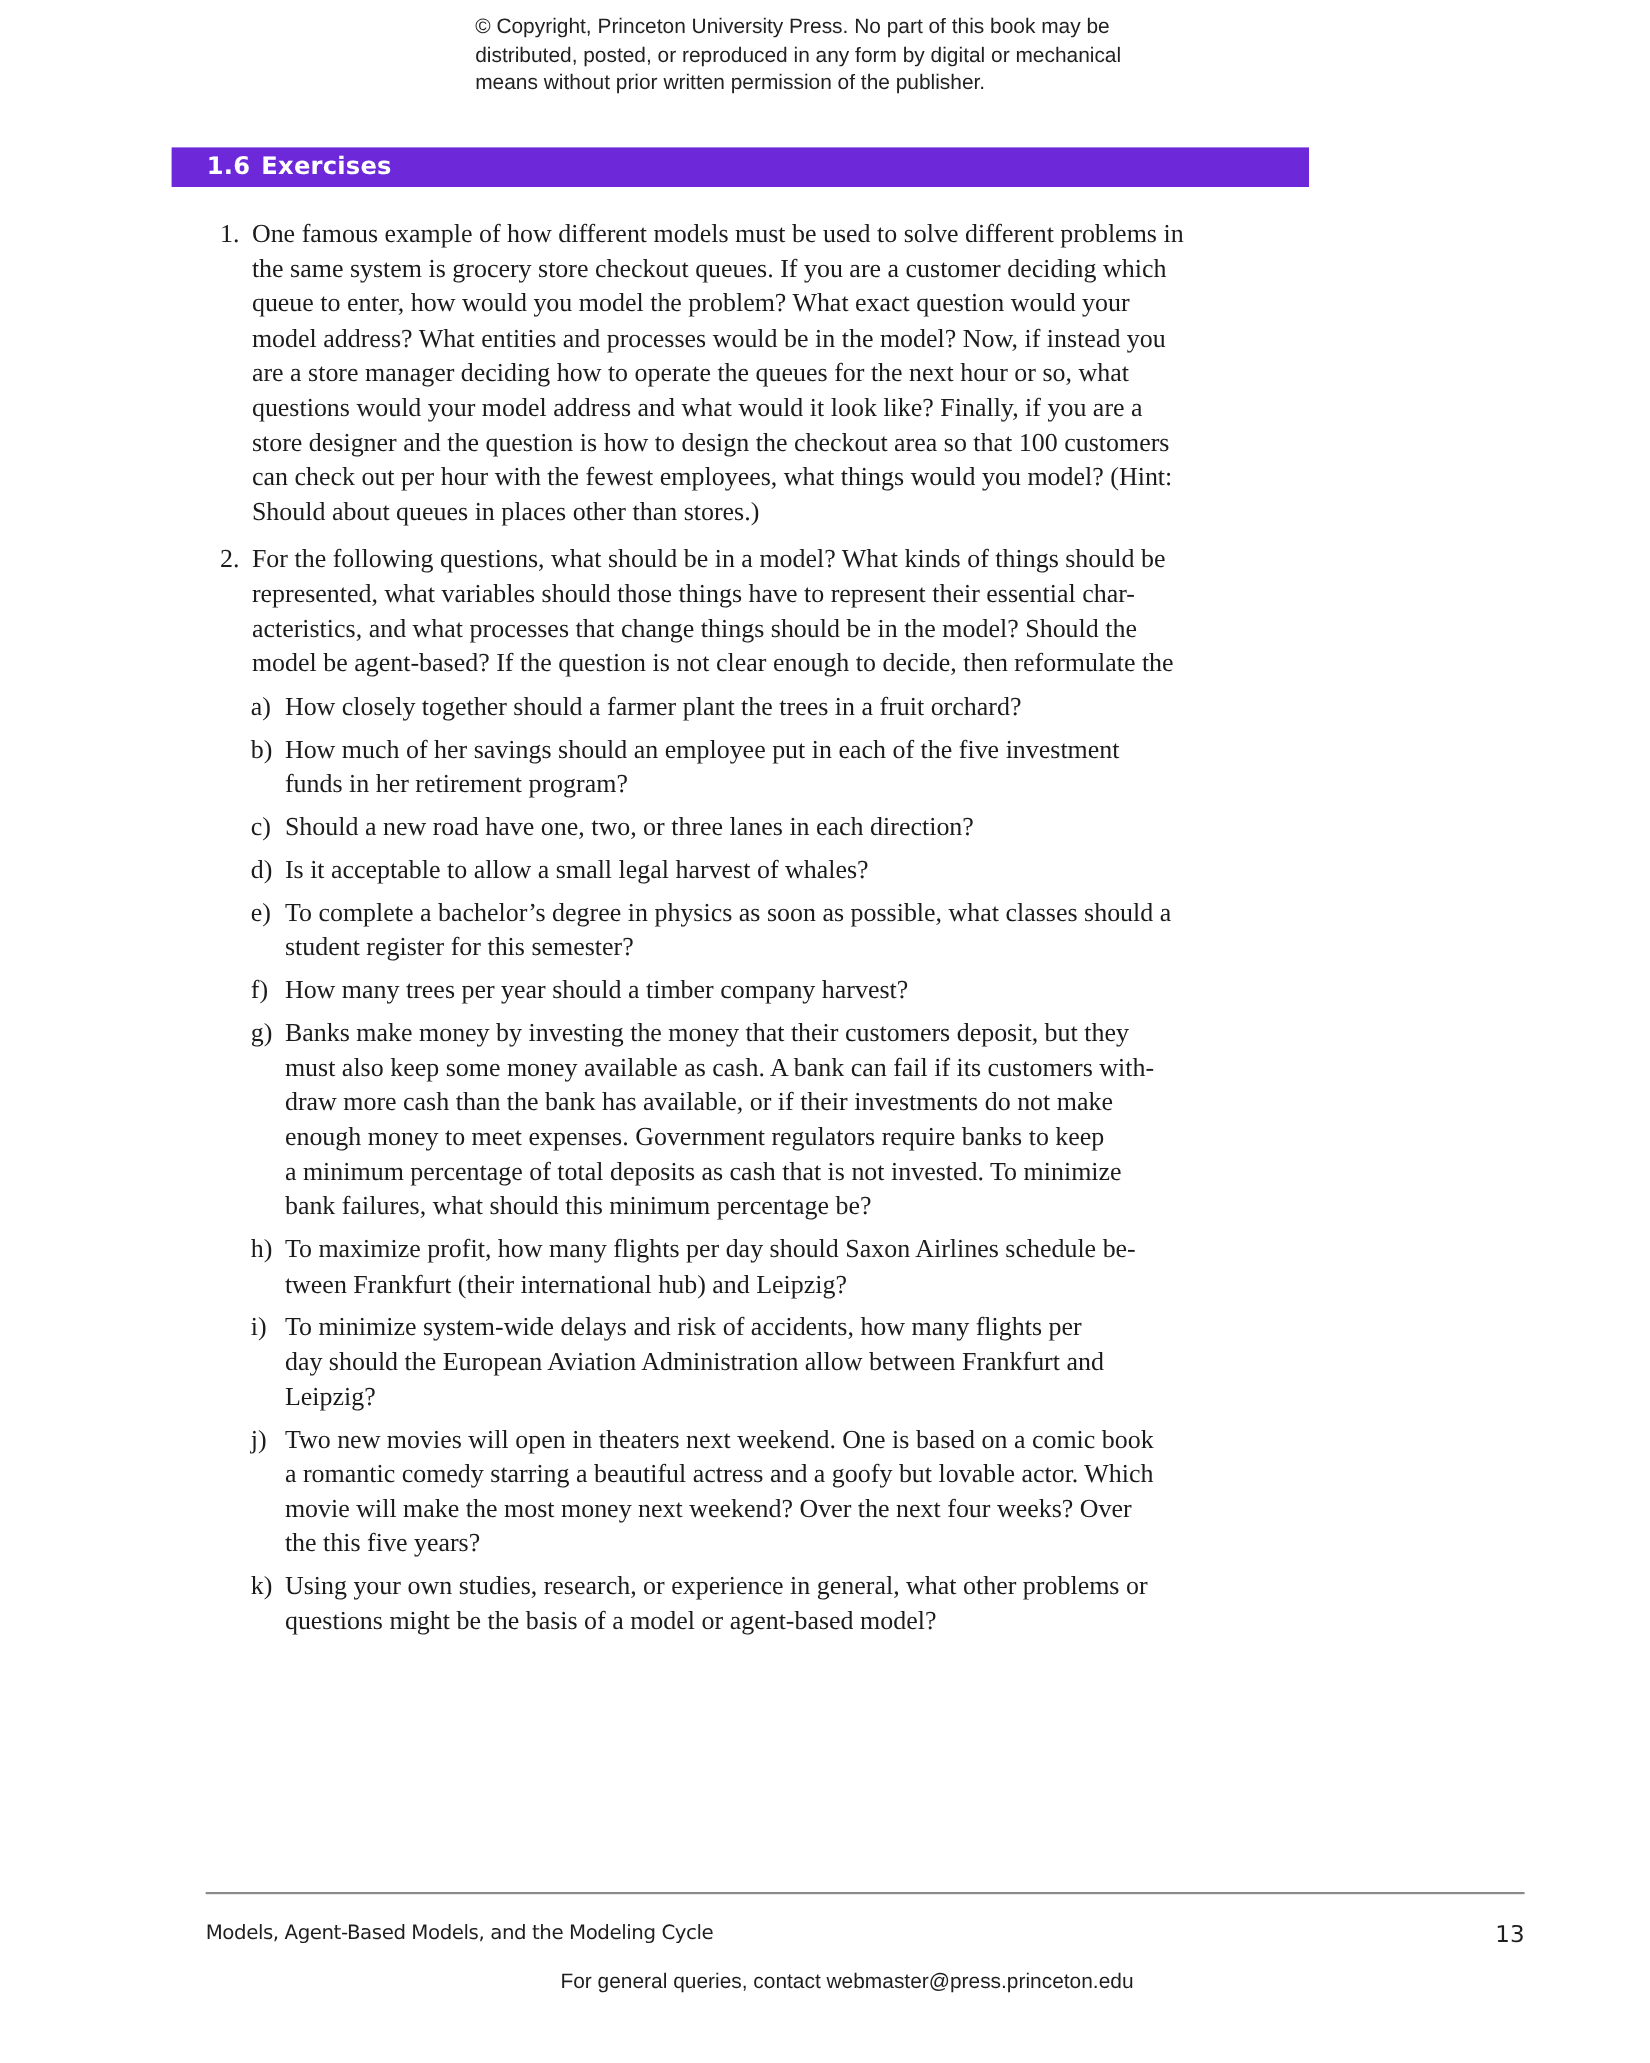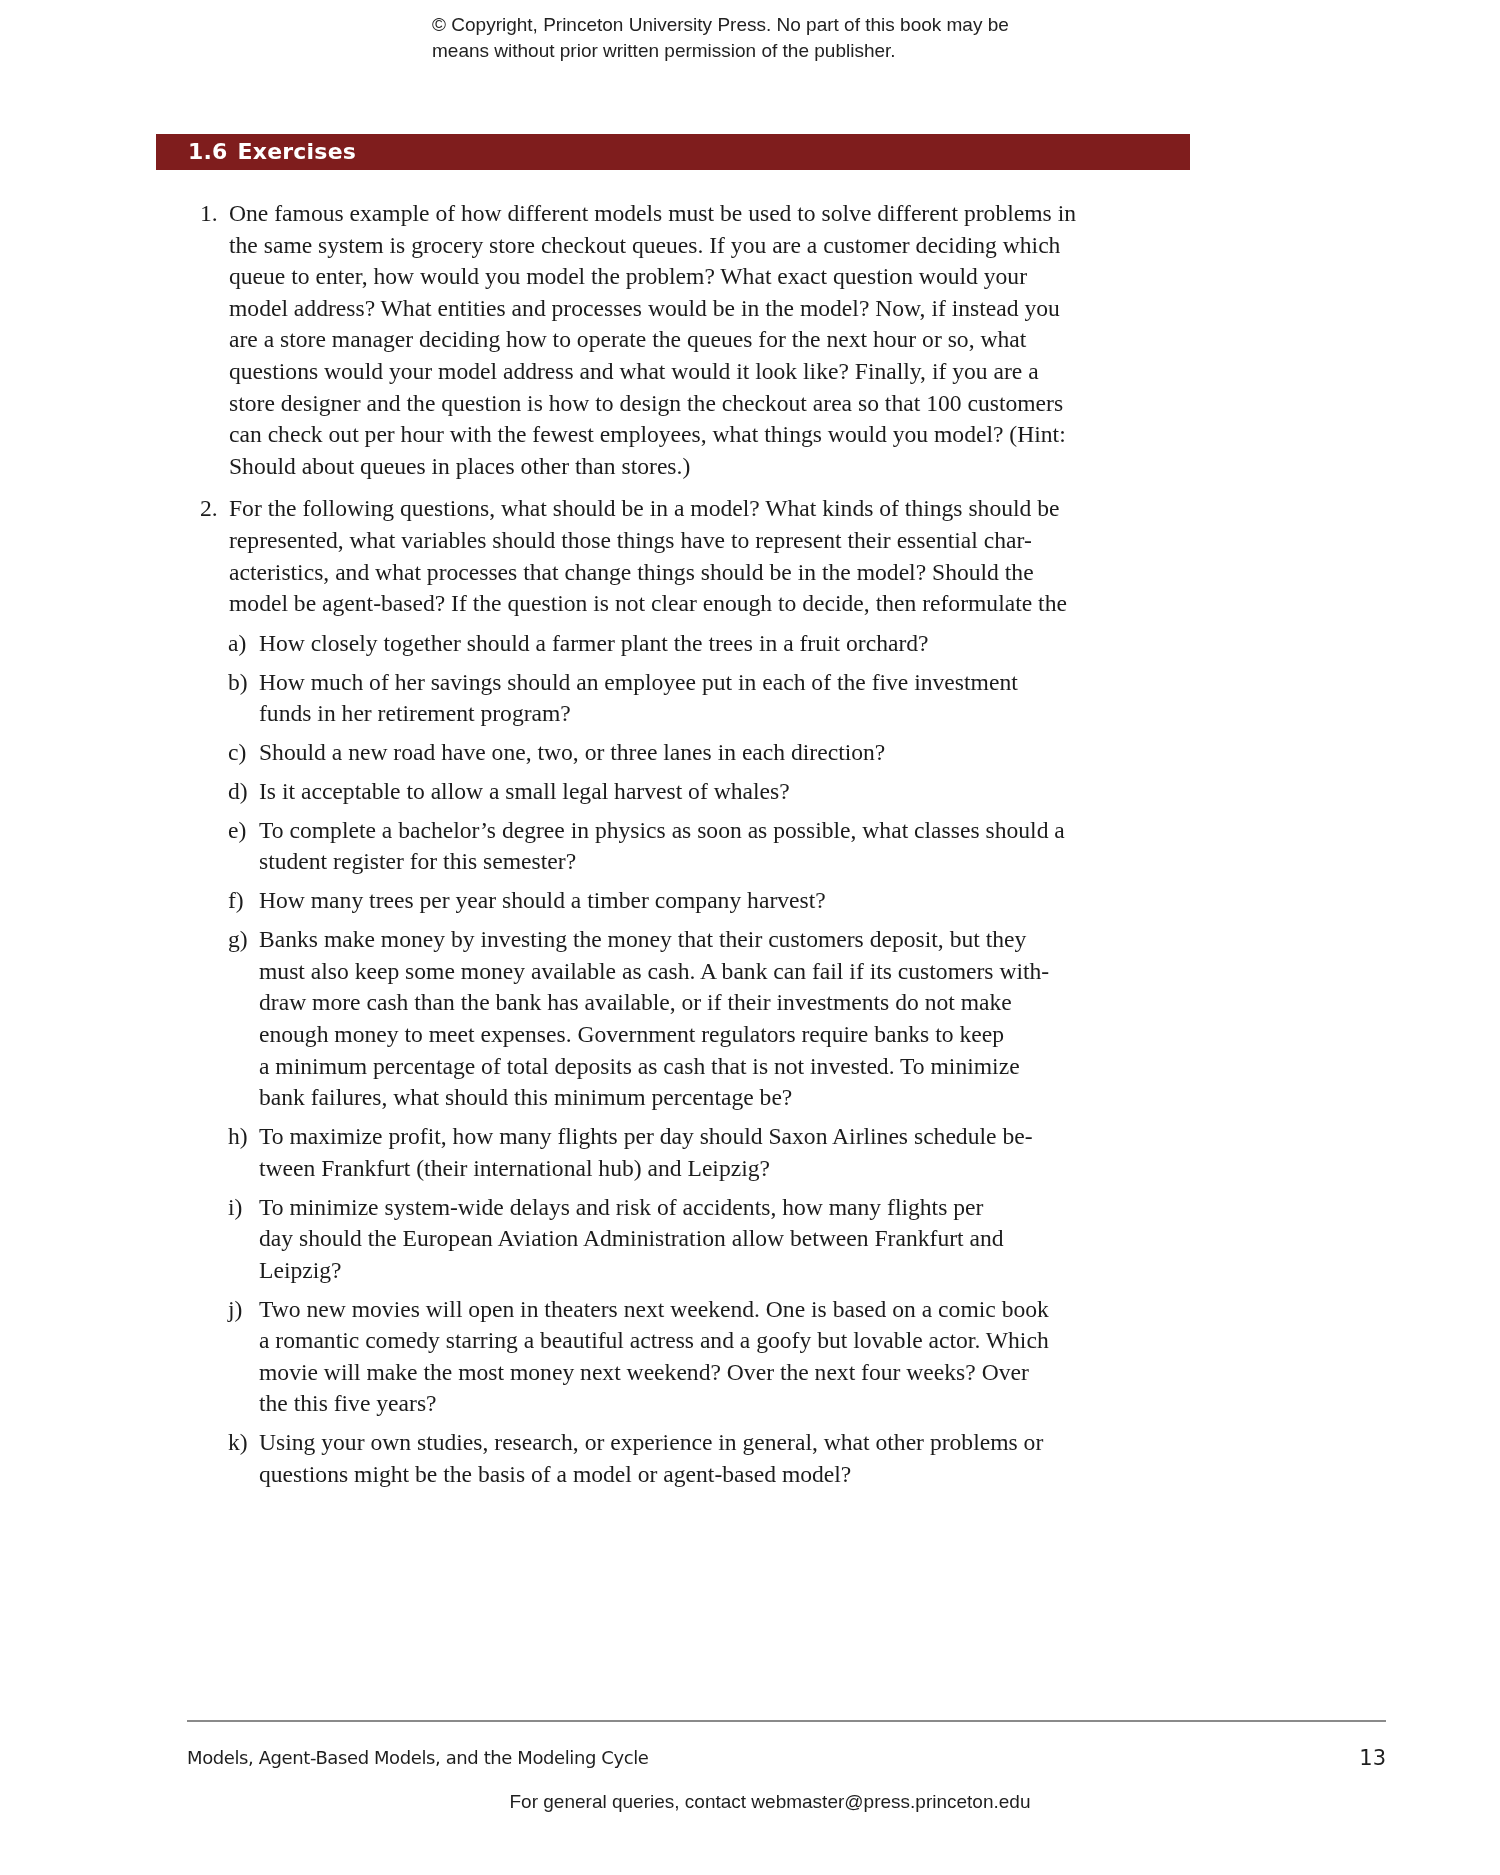--- a/index.html
+++ b/index.html
@@ -25,21 +25,21 @@
       color: #222;
     }
     .copyright div { white-space: nowrap; }
 
     .section-bar {
       position: absolute;
       left: 156px;
       top: 134px;
       width: 1034px;
       height: 36px;
-      background: #7f1d1d;
+      background: #6d28d9;
     }
     .section-title {
       position: absolute;
       left: 32px;
       top: 3px;
       font-family: "DejaVu Sans", sans-serif;
       font-weight: bold;
       font-size: 22px;
       line-height: 30px;
       color: #ffffff;
@@ -126,20 +126,21 @@
       font-size: 19px;
       line-height: 24px;
       color: #1e1e1e;
     }
   </style>
 </head>
 <body>
 
 <div class="copyright">
   <div>© Copyright, Princeton University Press. No part of this book may be</div>
+  <div>distributed, posted, or reproduced in any form by digital or mechanical</div>
   <div>means without prior written permission of the publisher.</div>
 </div>
 
 <div class="section-bar">
   <div class="section-title">
     <span class="num">1.6</span><span>Exercises</span>
   </div>
 </div>
 
 <div class="exercises">

